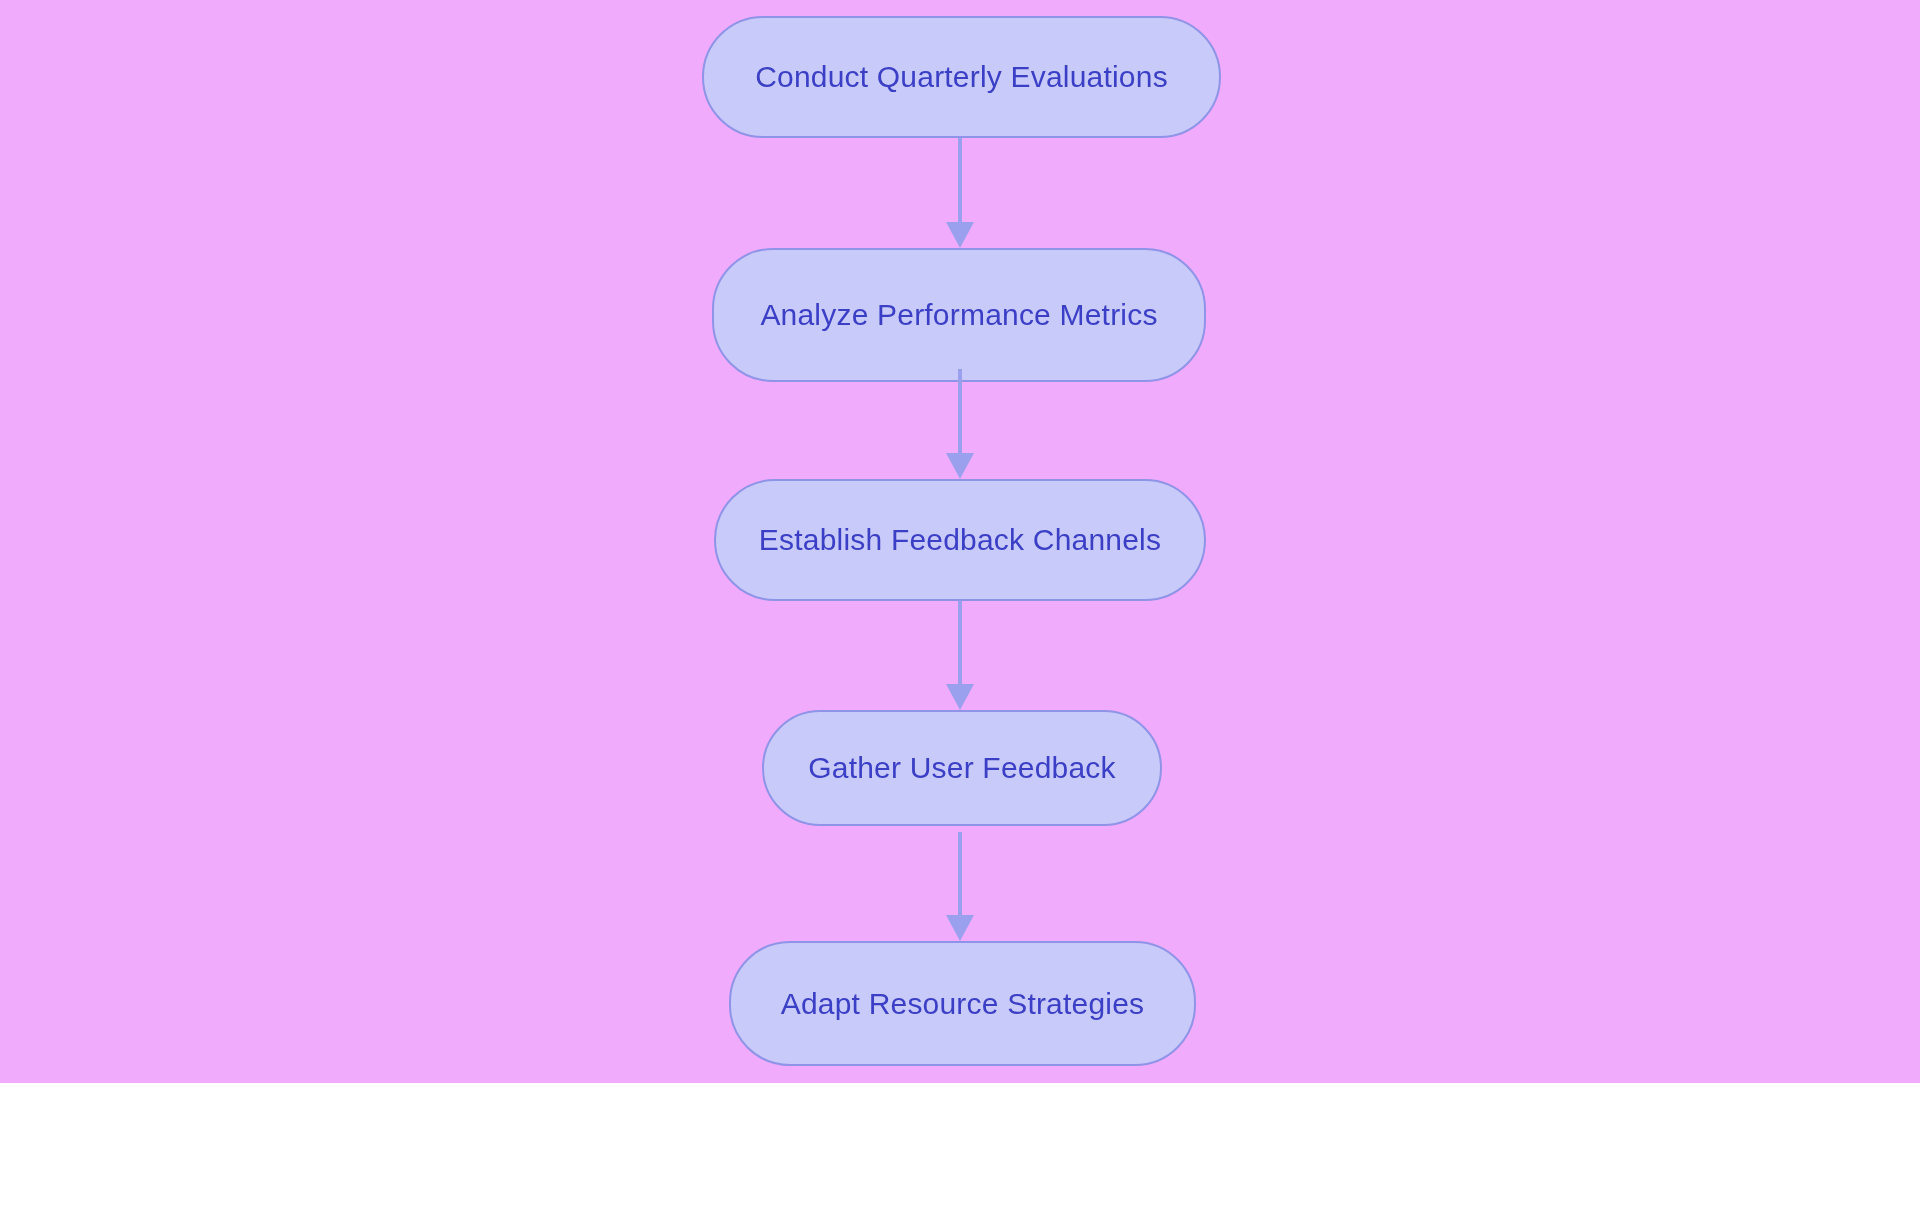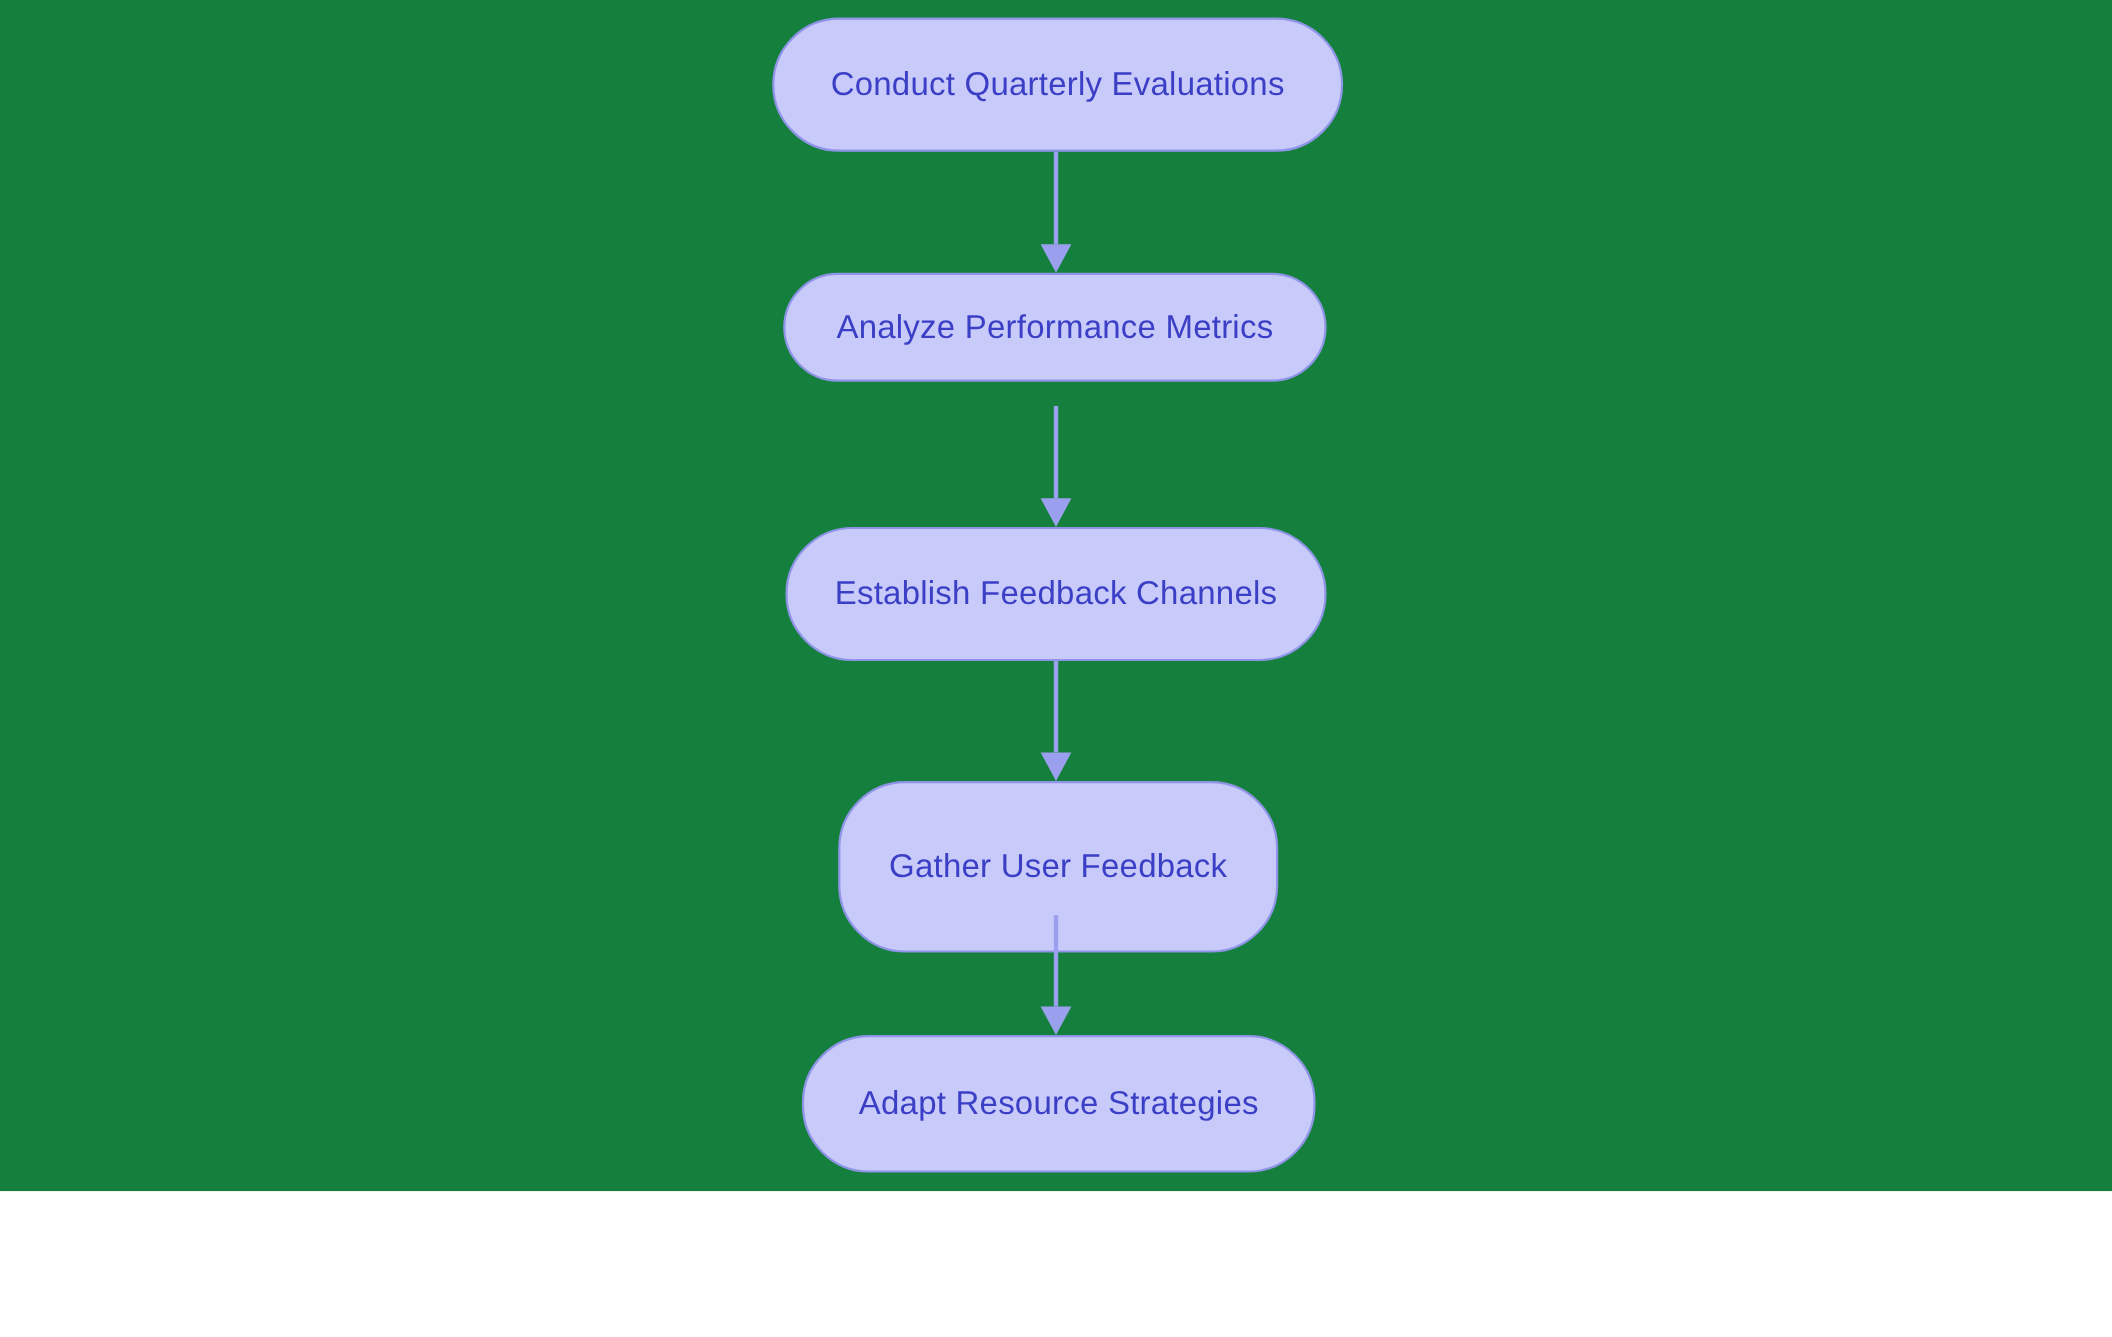--- a/index.html
+++ b/index.html
@@ -14,44 +14,44 @@
     font-family: "Liberation Sans", sans-serif;
     overflow: hidden;
   }
 
   
   .canvas {
     position: absolute;
     left: 0; top: 0;
     width: 1920px;
     height: 1083px;
-    background: #15803d;
+    background: #f0abfc;
   }
 
   
   .flow-node {
     position: absolute;
     box-sizing: border-box;
     background: #C8CAF9;
     border: 2px solid #8F94E8;
     border-radius: 61px;
     display: flex;
     align-items: center;
     justify-content: center;
   }
   .flow-node .node-label {
     color: #3B3FC6;
     font-size: 30px;
     letter-spacing: 0.2px;
     white-space: nowrap;
   }
   .node-1 { left: 702px; top: 16px;  width: 519px; height: 122px; }
-  .node-2 { left: 712px; top: 248px; width: 494px; height: 99px; text-align: right; }
+  .node-2 { left: 712px; top: 248px; width: 494px; height: 134px; text-align: right; }
   .node-3 { left: 714px; top: 479px; width: 492px; height: 122px; }
-  .node-4 { left: 762px; top: 710px; width: 400px; height: 156px; }
+  .node-4 { left: 762px; top: 710px; width: 400px; height: 116px; }
   .node-5 { left: 729px; top: 941px; width: 467px; height: 125px; }
 
   
   .arrow {
     position: absolute;
     left: 946px;
     width: 28px;
     display: flex;
     flex-direction: column;
     align-items: center;

